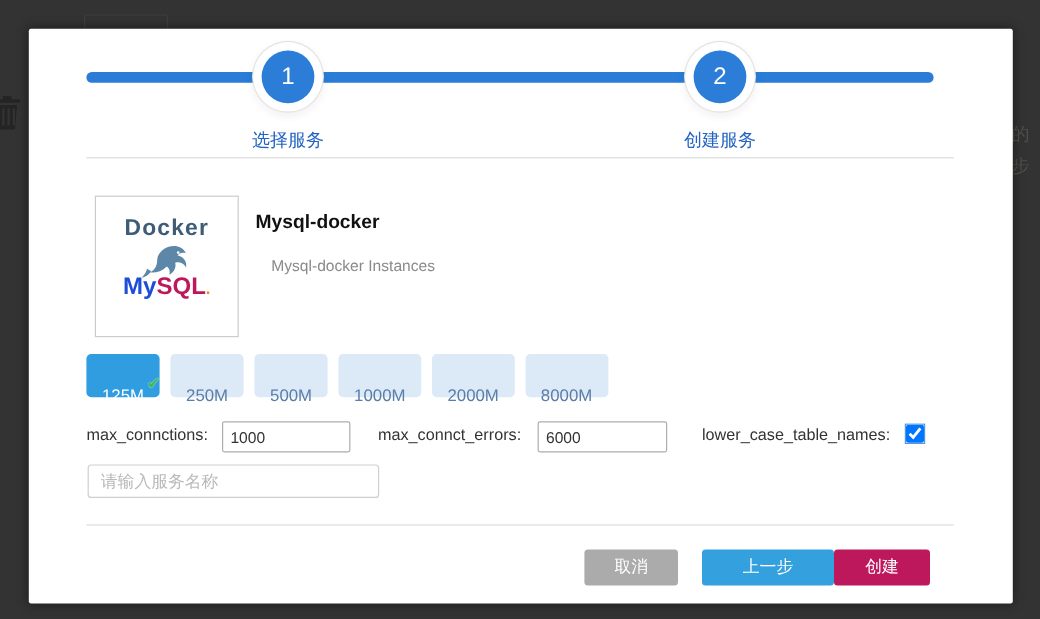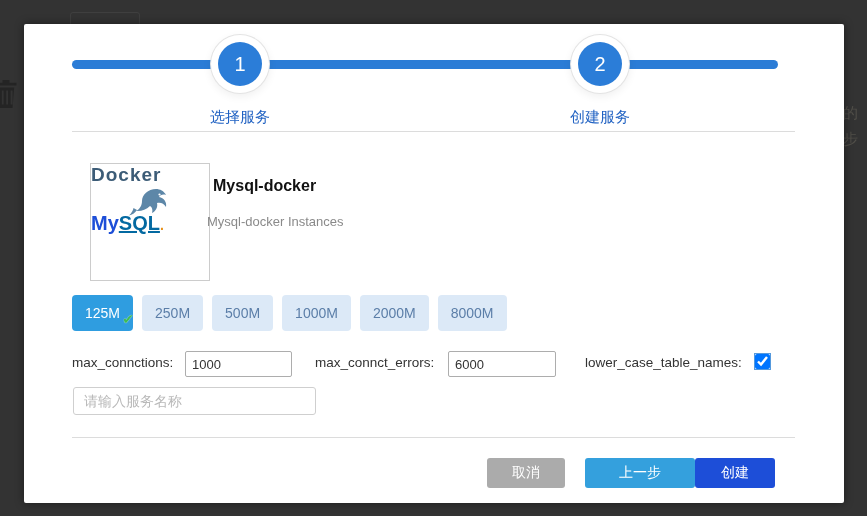--- a/index.html
+++ b/index.html
@@ -44,35 +44,35 @@
     position: absolute; top: 84px; width: 140px; text-align: center;
     color: #2263c3; font-size: 15px;
   }
   .step1-label { left: 146px; }
   .step2-label { left: 506px; }
   .divider { position: absolute; left: 48px; width: 723px; height: 0; border-top: 1px solid #dcdcdc; }
   .divider-top { top: 107px; }
   .divider-bottom { top: 413px; }
   
   .logo-box {
-    position: absolute; left: 66px; top: 139px; width: 120px; height: 118px;
-    border: 1px solid #cccccc; text-align: left; 
+    position: absolute; left: 55px; top: 139px; width: 120px; height: 118px;
+    border: 1px solid #cccccc; text-align: center; padding-top: 16px;
   }
   .logo-docker { font-size: 19px; font-weight: bold; color: #3c5c77; letter-spacing: 1px; }
   .logo-dolphin { display: block; margin: 0 auto; }
   .logo-mysql { font-size: 20px; font-weight: bold; margin-top: -4px; }
   .logo-my  { color: #1d4ed8; }
-  .logo-sql { color: #0369a1; text-decoration: underline; }
+  .logo-sql { color: #be185d; }
   .logo-dot { color: #e89018; font-size: 14px; }
   .svc-title { position: absolute; left: 189px; top: 153px; font-size: 16px; font-weight: bold; color: #111; }
-  .svc-sub   { position: absolute; left: 183px; top: 190px; font-size: 13px; color: #8a8a8a; }
+  .svc-sub   { position: absolute; left: 202px; top: 190px; font-size: 13px; color: #8a8a8a; }
   
   .mem-row { position: absolute; left: 48px; top: 271px; display: flex; gap: 9px; }
   .mem {
-    height: 36px; padding: 0 13px; border: none; border-radius: 4px;
+    height: 36px; padding: 16px 13px; border: none; border-radius: 4px;
     background: #dce9f7; color: #5b7ea8; font-size: 14px;
     font-family: inherit; cursor: pointer; position: relative; line-height: 36px;
   }
   .mem.selected { background: #2f9de0; color: #ffffff; }
   .mem .check {
     position: absolute; right: -1px; bottom: -6px; color: #3dbb56;
     font-size: 14px; font-weight: bold; text-shadow: 0 0 1px #fff;
   }
   
   .form-label { position: absolute; top: 331px; font-size: 13.5px; color: #333; }
@@ -96,21 +96,21 @@
     font-size: 14px; color: #333; font-family: inherit;
   }
   .name-input::placeholder { color: #b9b9b9; }
   
   .btn {
     position: absolute; top: 434px; height: 30px; border: none; border-radius: 3px;
     color: #ffffff; font-size: 14px; font-family: inherit; cursor: pointer;
   }
   .btn-cancel { left: 463px; width: 78px; background: #ababab; }
   .btn-back   { left: 561px; width: 110px; background: #34a0dd; }
-  .btn-create { left: 671px; width: 80px; background: #1d4ed8; }
+  .btn-create { left: 671px; width: 80px; background: #be185d; }
 </style>
 </head>
 <body>
 
 <div class="bg-trash">
   <svg width="28" height="32" viewBox="0 0 24 26">
     <path fill="#242424" d="M9 1h6v2.4h6v2.4H3V3.4h6V1zM5 7.4h14L17.6 25H6.4L5 7.4zm3.4 2.6v12h1.6V10H8.4zm3.8 0v12h1.6V10h-1.6zm3.8 0v12h1.6V10H16z"></path>
   </svg>
 </div>
 <div class="bg-ghost-btn"></div>

